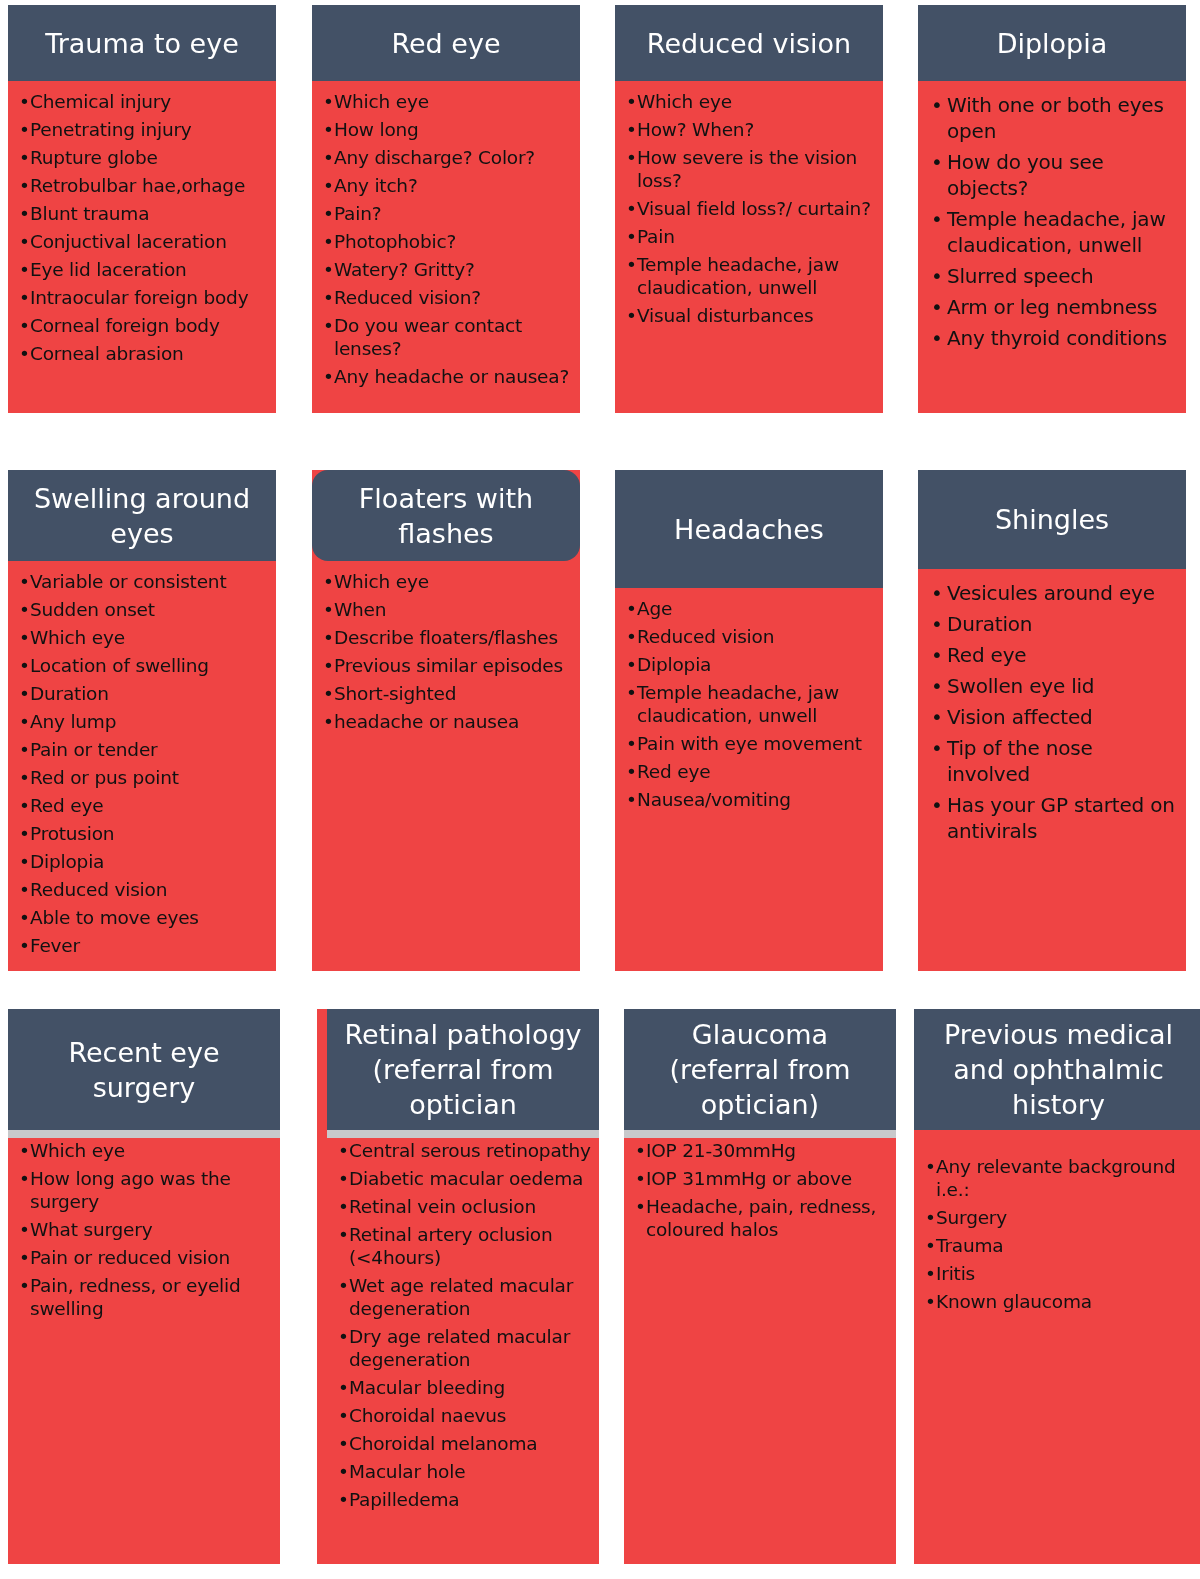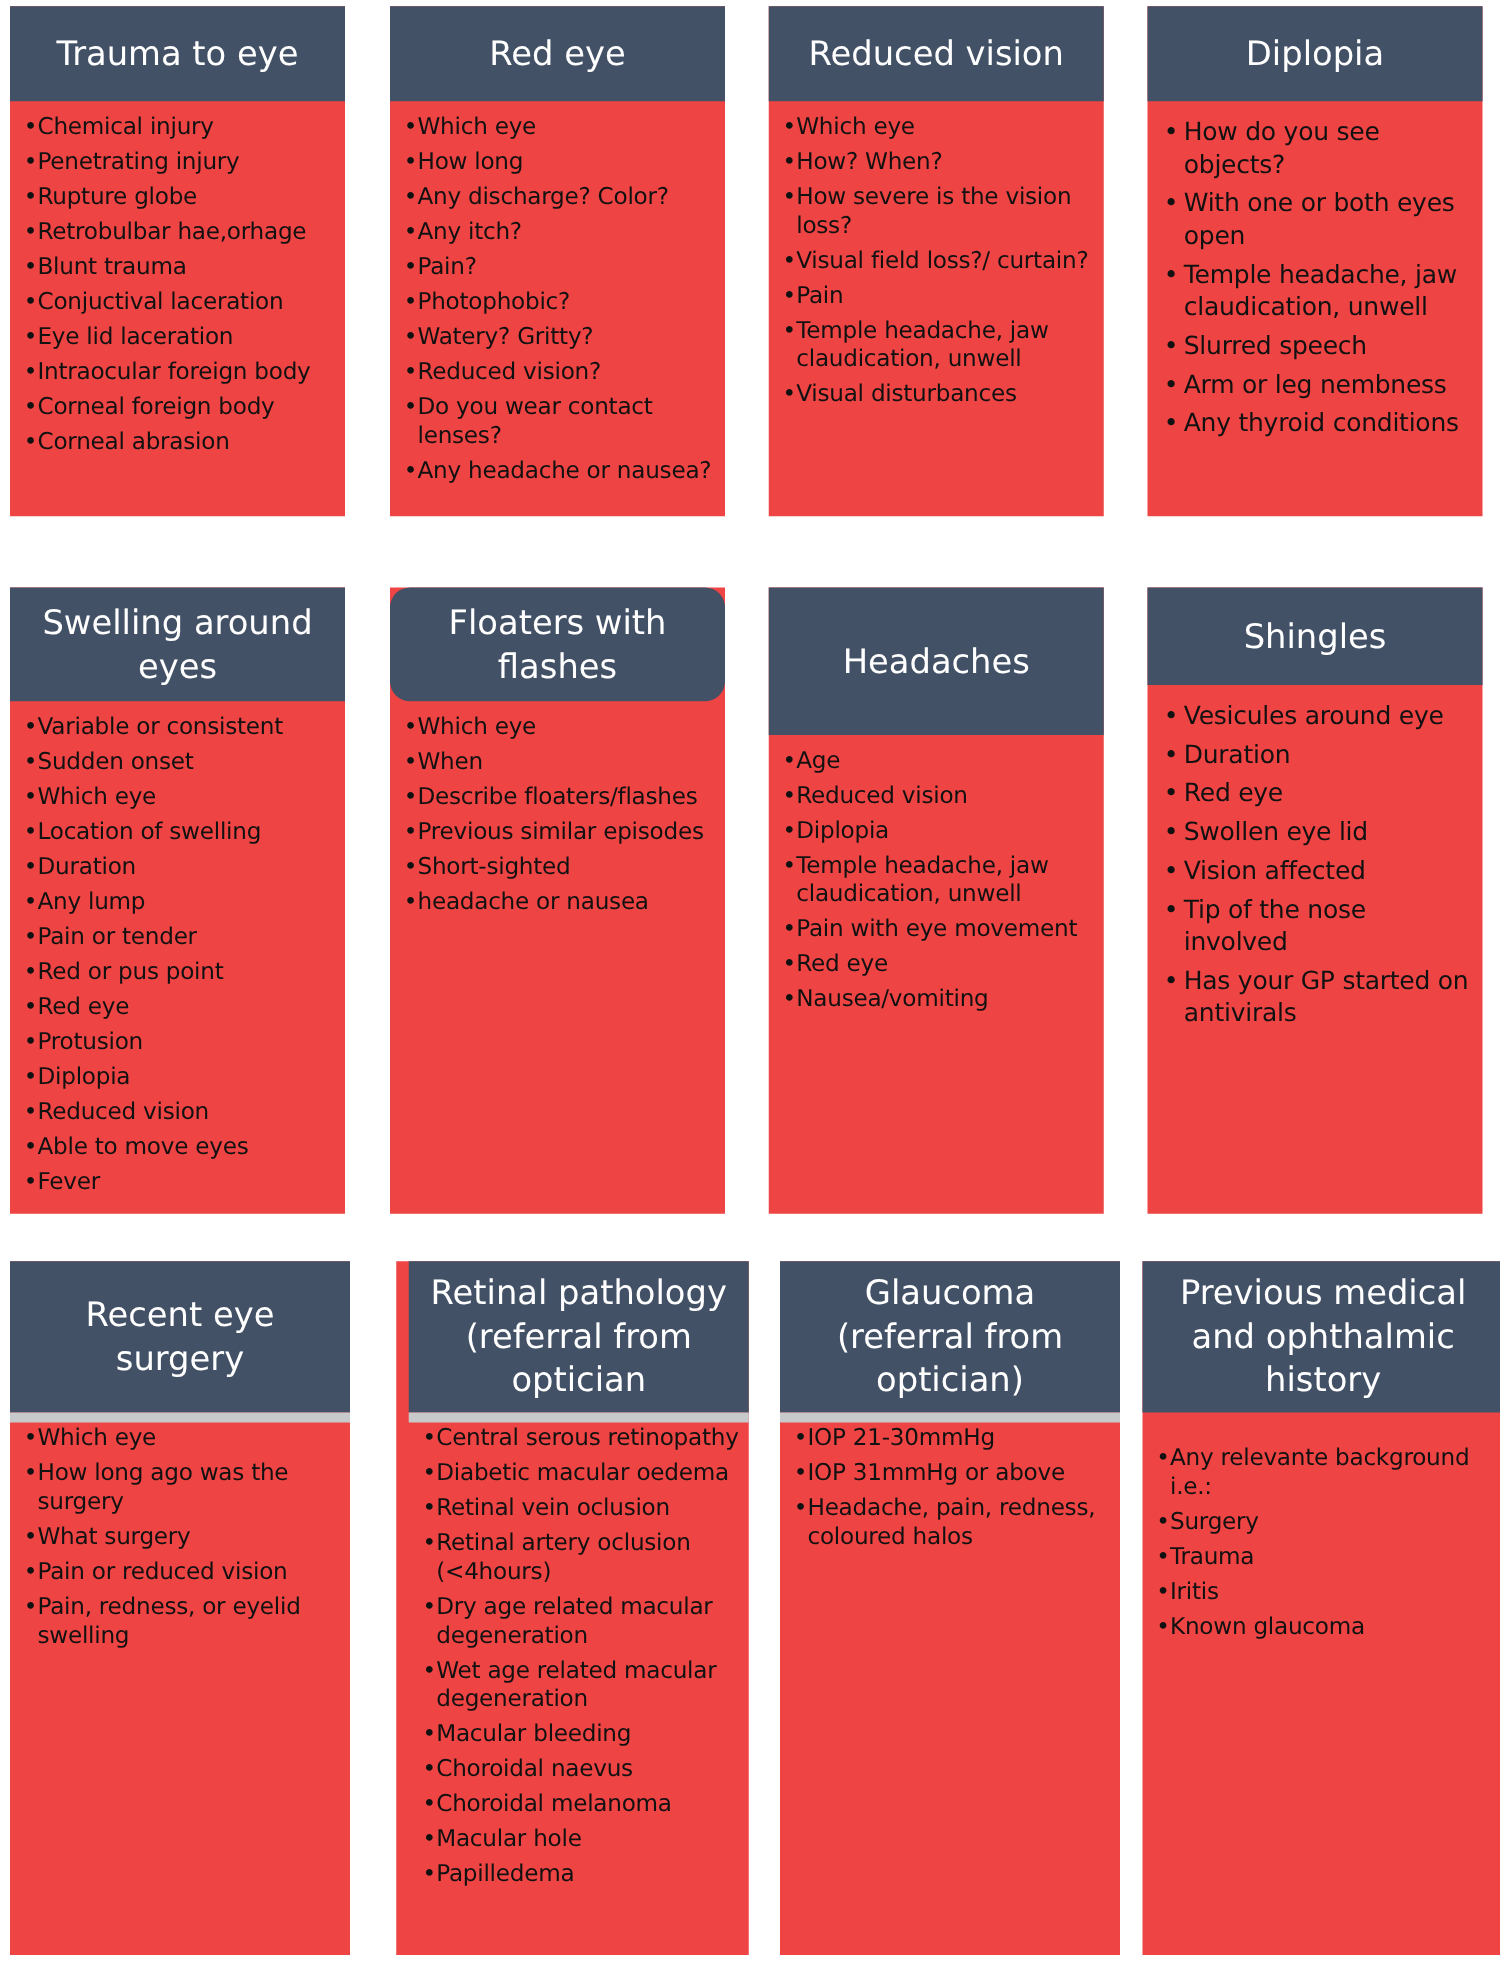--- a/index.html
+++ b/index.html
@@ -75,22 +75,22 @@
         <li>Visual disturbances</li>
       </ul>
     </div>
 </div>
 <div class="card" style="left:918px;top:5px;width:268px;height:408px;">
   <div class="hdr" style="height:76px;">
       <span>Diplopia</span>
     </div>
   <div class="body" style="padding-top:11px;">
       <ul class="items spaced">
+        <li>With one or both eyes open</li>
         <li>How do you see objects?</li>
-        <li>With one or both eyes open</li>
         <li>Temple headache, jaw claudication, unwell</li>
         <li>Slurred speech</li>
         <li>Arm or leg nembness</li>
         <li>Any thyroid conditions</li>
       </ul>
     </div>
 </div>
 
 <div class="card" style="left:8px;top:470px;width:268px;height:501px;">
   <div class="hdr" style="height:91px;">
@@ -140,21 +140,21 @@
         <li>Reduced vision</li>
         <li>Diplopia</li>
         <li>Temple headache, jaw claudication, unwell</li>
         <li>Pain with eye movement</li>
         <li>Red eye</li>
         <li>Nausea/vomiting</li>
       </ul>
     </div>
 </div>
 <div class="card" style="left:918px;top:470px;width:268px;height:501px;">
-  <div class="hdr" style="height:78px;">
+  <div class="hdr" style="height:99px;">
       <span>Shingles</span>
     </div>
   <div class="body" style="padding-top:11px;">
       <ul class="items spaced">
         <li>Vesicules around eye</li>
         <li>Duration</li>
         <li>Red eye</li>
         <li>Swollen eye lid</li>
         <li>Vision affected</li>
         <li>Tip of the nose involved</li>
@@ -180,22 +180,22 @@
 <div class="card shadowed" style="left:317px;top:1009px;width:272px;height:555px;padding-left:10px;">
   <div class="hdr" style="height:121px;padding:0 14px;">
       <span>Retinal pathology (referral from optician</span>
     </div>
   <div class="body" style="padding-top:1px;">
       <ul class="items">
         <li>Central serous retinopathy</li>
         <li>Diabetic macular oedema</li>
         <li>Retinal vein oclusion</li>
         <li>Retinal artery oclusion (&lt;4hours)</li>
+        <li>Wet age related macular degeneration</li>
         <li>Dry age related macular degeneration</li>
-        <li>Wet age related macular degeneration</li>
         <li>Macular bleeding</li>
         <li>Choroidal naevus</li>
         <li>Choroidal melanoma</li>
         <li>Macular hole</li>
         <li>Papilledema</li>
       </ul>
     </div>
 </div>
 <div class="card shadowed" style="left:624px;top:1009px;width:272px;height:555px;">
   <div class="hdr" style="height:121px;padding:0 40px;">

